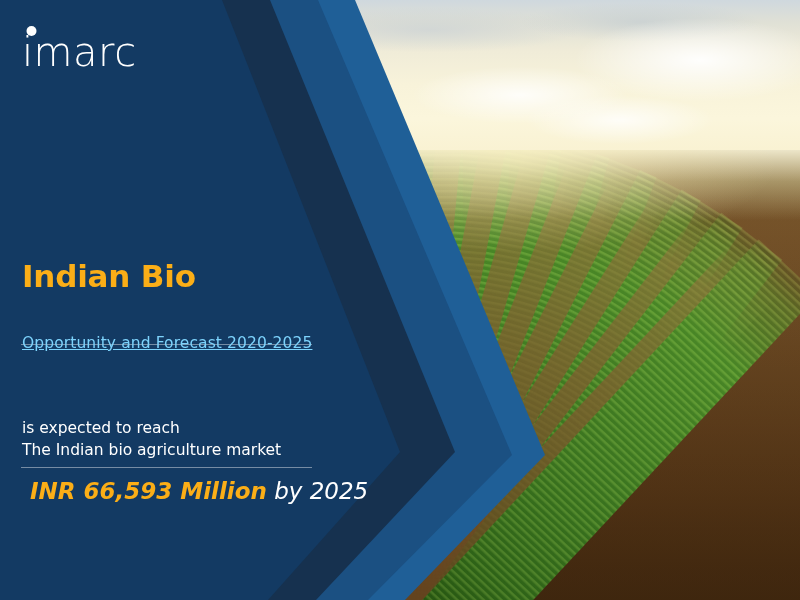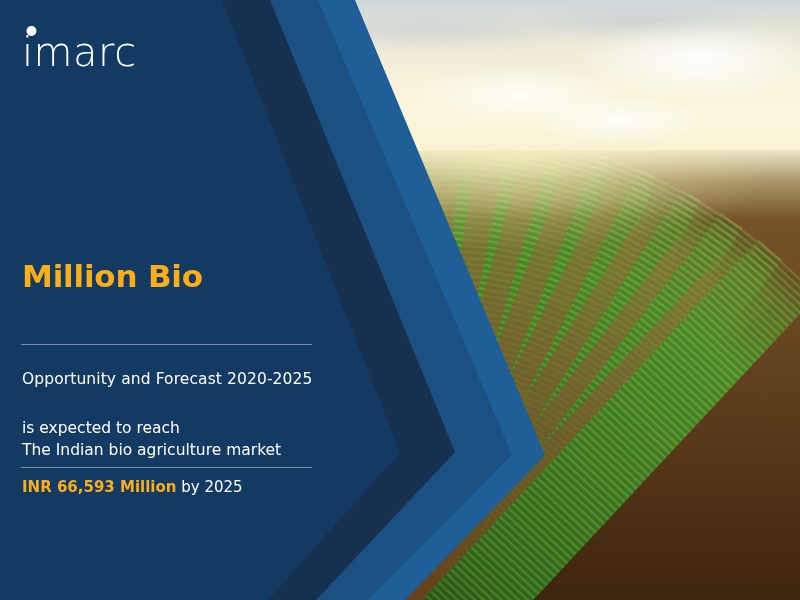--- a/index.html
+++ b/index.html
@@ -156,41 +156,43 @@
     left: 21px;
     width: 291px;
     height: 1px;
     background: rgba(255,255,255,0.42);
   }
   .divider.d1 { top: 344px; }
   .divider.d2 { top: 467px; }
   .subtitle {
     position: absolute;
     left: 22px;
-    top: 370px;
-    color: #ffffff;
+    top: 334px;
+    color: #7dd3fc;
     font-size: 15.5px;
     font-weight: normal;
     letter-spacing: 0.1px;
+    text-decoration: underline;
   }
   .lead {
     position: absolute;
     left: 22px;
     top: 417px;
     width: 350px;
     color: #ffffff;
     font-size: 15.5px;
     line-height: 1.45;
   }
   .value {
     position: absolute;
-    left: 22px;
+    left: 30px;
     top: 478px;
-    font-size: 15px;
+    font-size: 23px;
     color: #ffffff;
+    font-style: italic;
   }
   .value .amount {
     color: #FBAE17;
     font-weight: bold;
   }
   .value .suffix {
     color: #ffffff;
     font-weight: normal;
   }
 </style>
@@ -261,21 +263,21 @@
   <div class="content">
 
     <div class="logo">
       <svg width="130" height="46" viewBox="0 0 130 46">
         <circle cx="9.5" cy="7" r="5" fill="#ffffff"></circle>
         <text x="0" y="42" fill="#ffffff" font-family="'DejaVu Sans','Liberation Sans',sans-serif" font-size="40" font-weight="300" letter-spacing="0.5">imarc</text>
       </svg>
     </div>
 
     <div class="title">
-      <div>Million Bio</div>
+      <div>Indian Bio</div>
     </div>
 
     <div class="divider d1"></div>
 
     <div class="subtitle">Opportunity and Forecast 2020-2025</div>
 
     <div class="lead">
       <div>is expected to reach</div>
       <div>The Indian bio agriculture market</div>
     </div>

